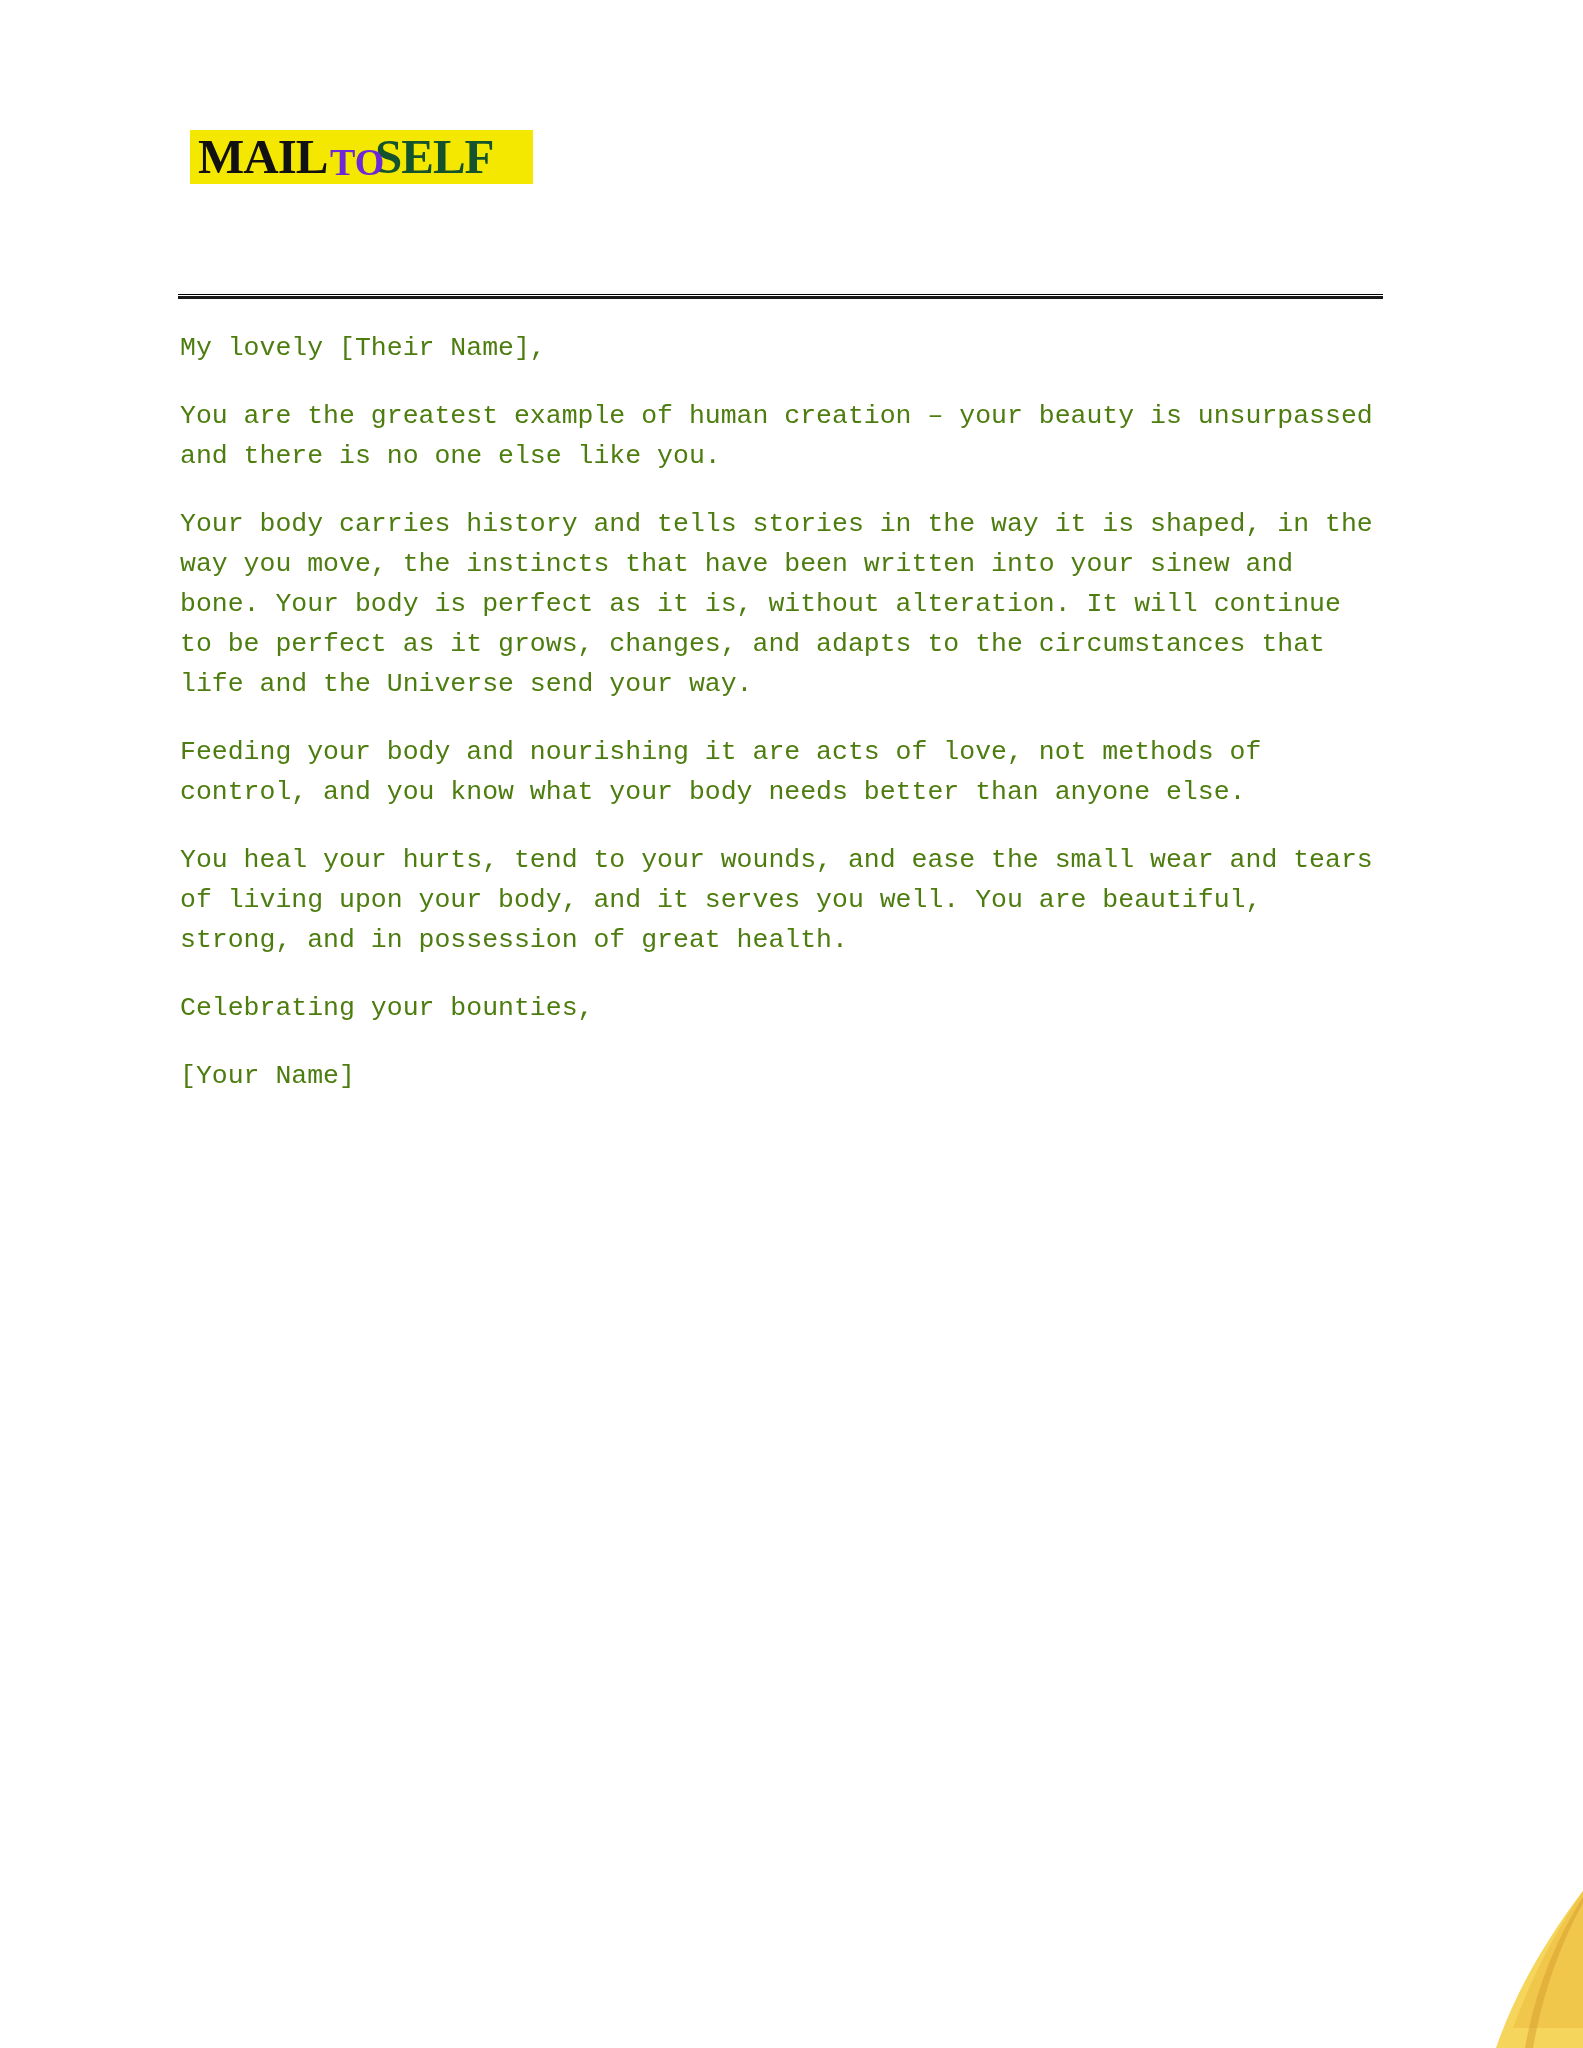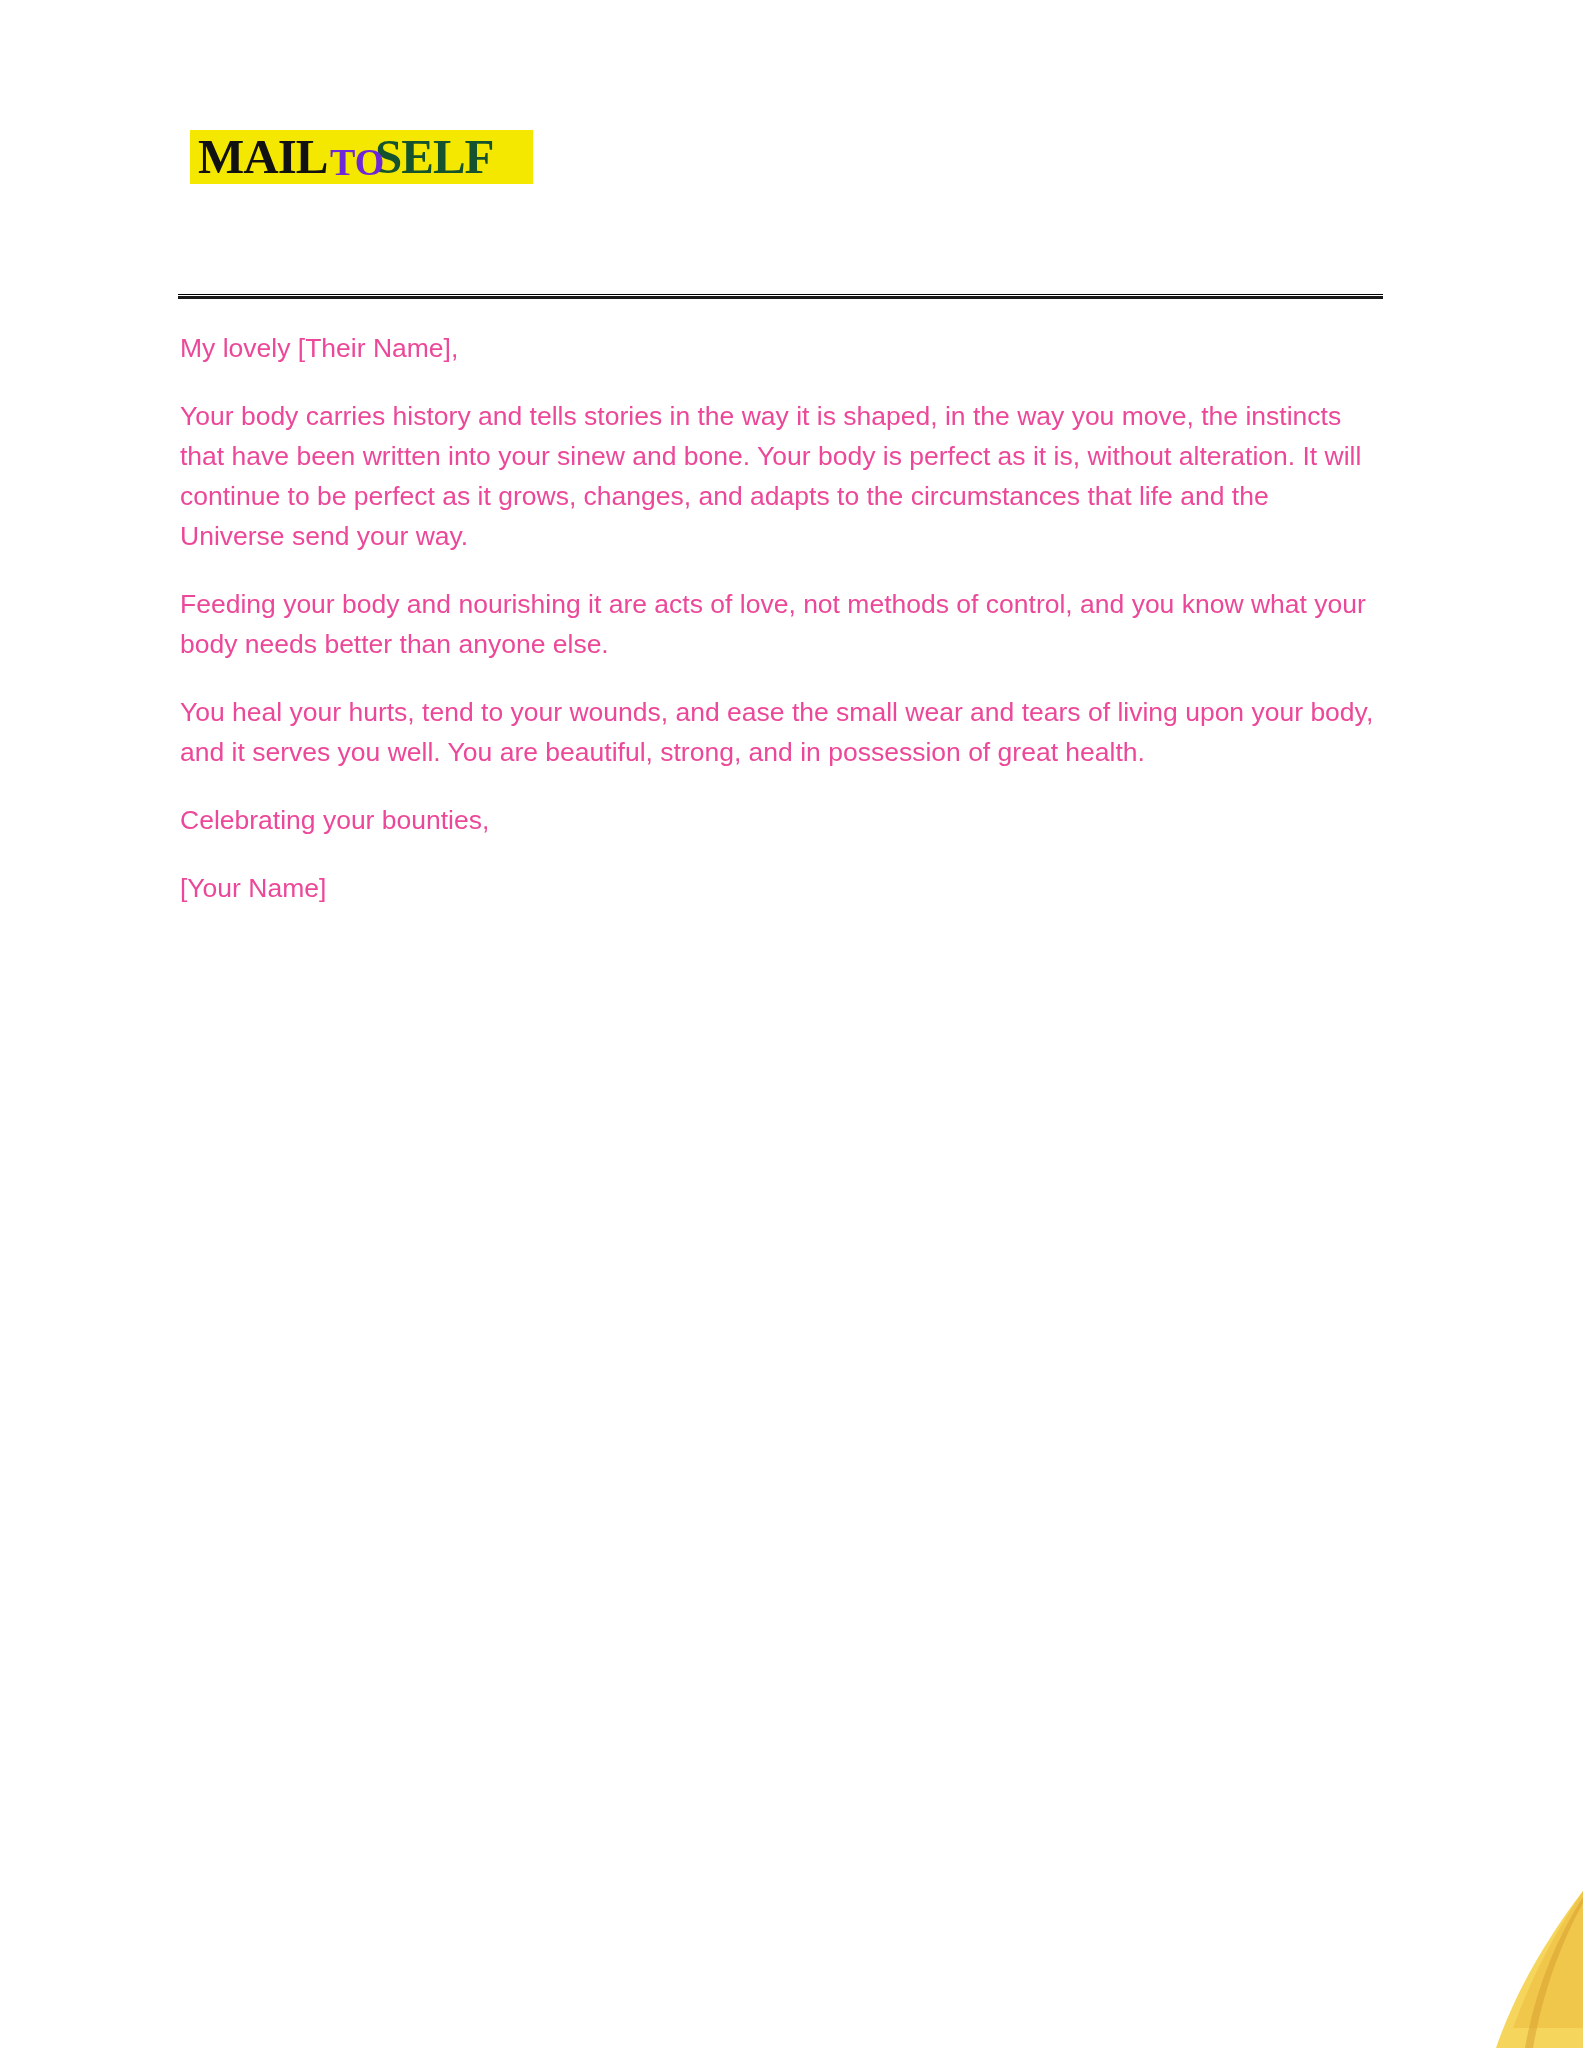--- a/index.html
+++ b/index.html
@@ -102,24 +102,24 @@
 
   
   .letter {
     position: absolute;
     left: 180px;
     top: 328px;
     width: 1195px;
   }
   .letter p {
     margin: 0 0 28px 0;
-    font-family: Liberation Sans, sans-serif;
+    font-family: Liberation Mono, monospace;
     font-size: 26.5px;
     line-height: 40px;
-    color: #ec4899;
+    color: #4d7c0f;
     text-align: left;
   }
   .letter p:last-child {
     margin-bottom: 0;
   }
 
   
   .corner-deco {
     position: absolute;
     right: 0;
@@ -142,20 +142,21 @@
     </div>
   </div>
 
   <div class="divider">
     <div class="thin"></div>
     <div class="thick"></div>
   </div>
 
   <div class="letter">
     <p>My lovely [Their Name],</p>
+    <p>You are the greatest example of human creation – your beauty is unsurpassed and there is no one else like you.</p>
     <p>Your body carries history and tells stories in the way it is shaped, in the way you move, the instincts that have been written into your sinew and bone. Your body is perfect as it is, without alteration. It will continue to be perfect as it grows, changes, and adapts to the circumstances that life and the Universe send your way.</p>
     <p>Feeding your body and nourishing it are acts of love, not methods of control, and you know what your body needs better than anyone else.</p>
     <p>You heal your hurts, tend to your wounds, and ease the small wear and tears of living upon your body, and it serves you well. You are beautiful, strong, and in possession of great health.</p>
     <p>Celebrating your bounties,</p>
     <p>[Your Name]</p>
   </div>
 
   <svg class="corner-deco" viewBox="0 0 190 175" preserveAspectRatio="none">
     <path d="M190 18 C 150 70, 120 125, 103 175 L 190 175 Z" fill="#F6D55C"></path>
     <path d="M190 18 C 160 62, 136 110, 120 155 L 190 155 Z" fill="#F0C74B"></path>

